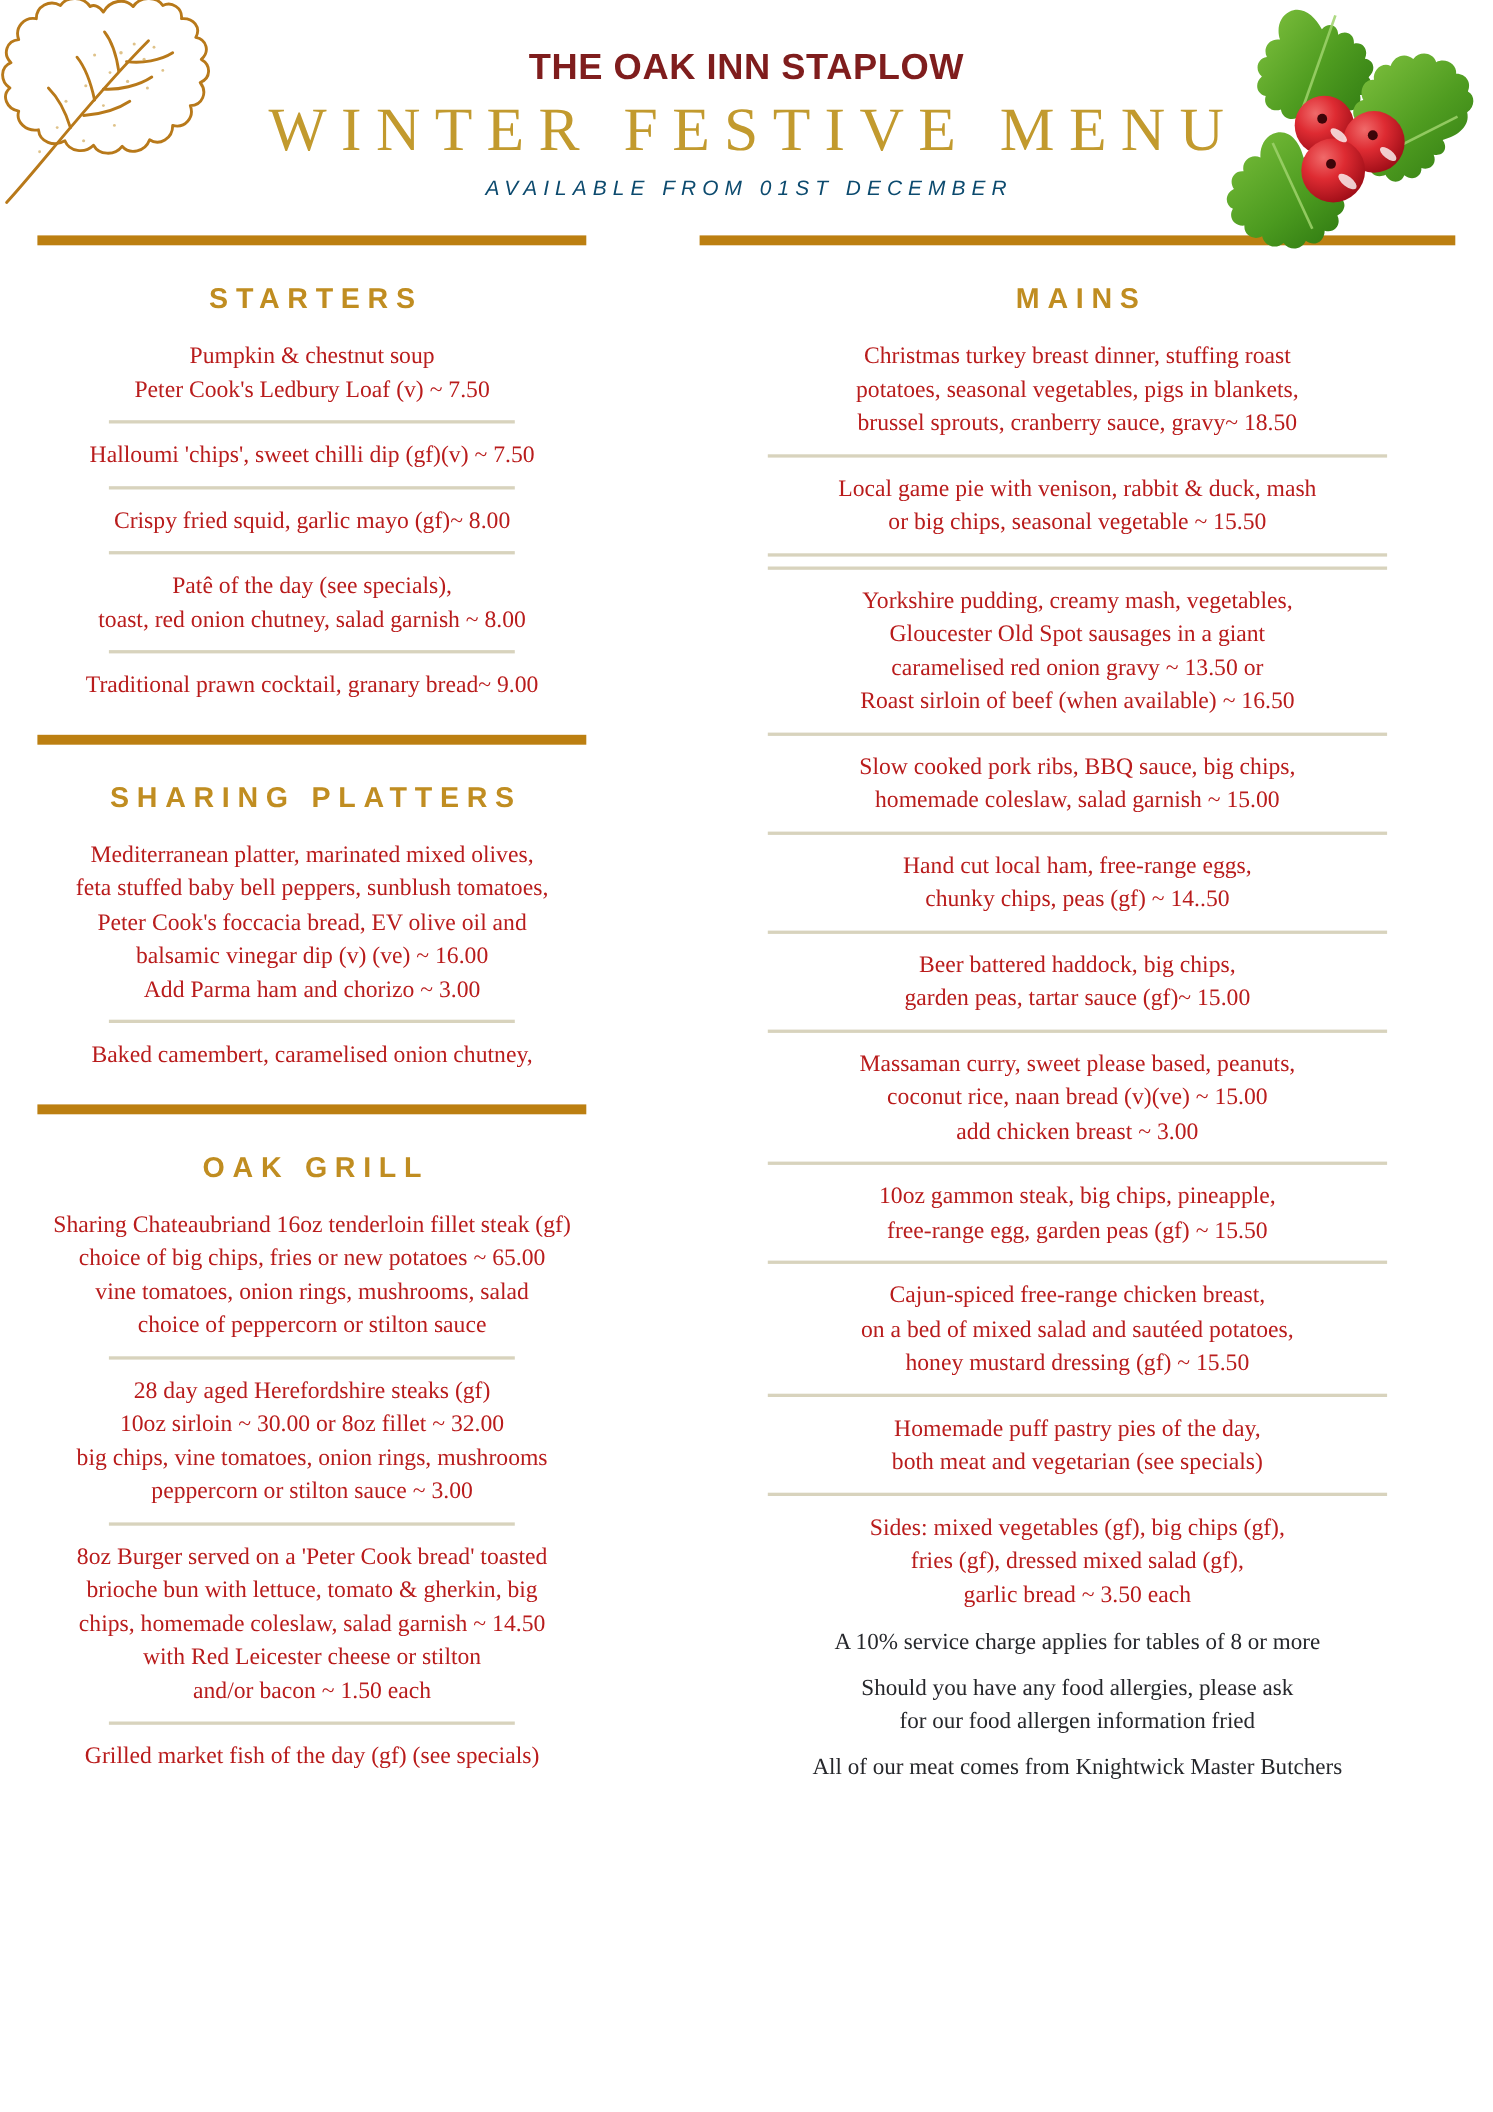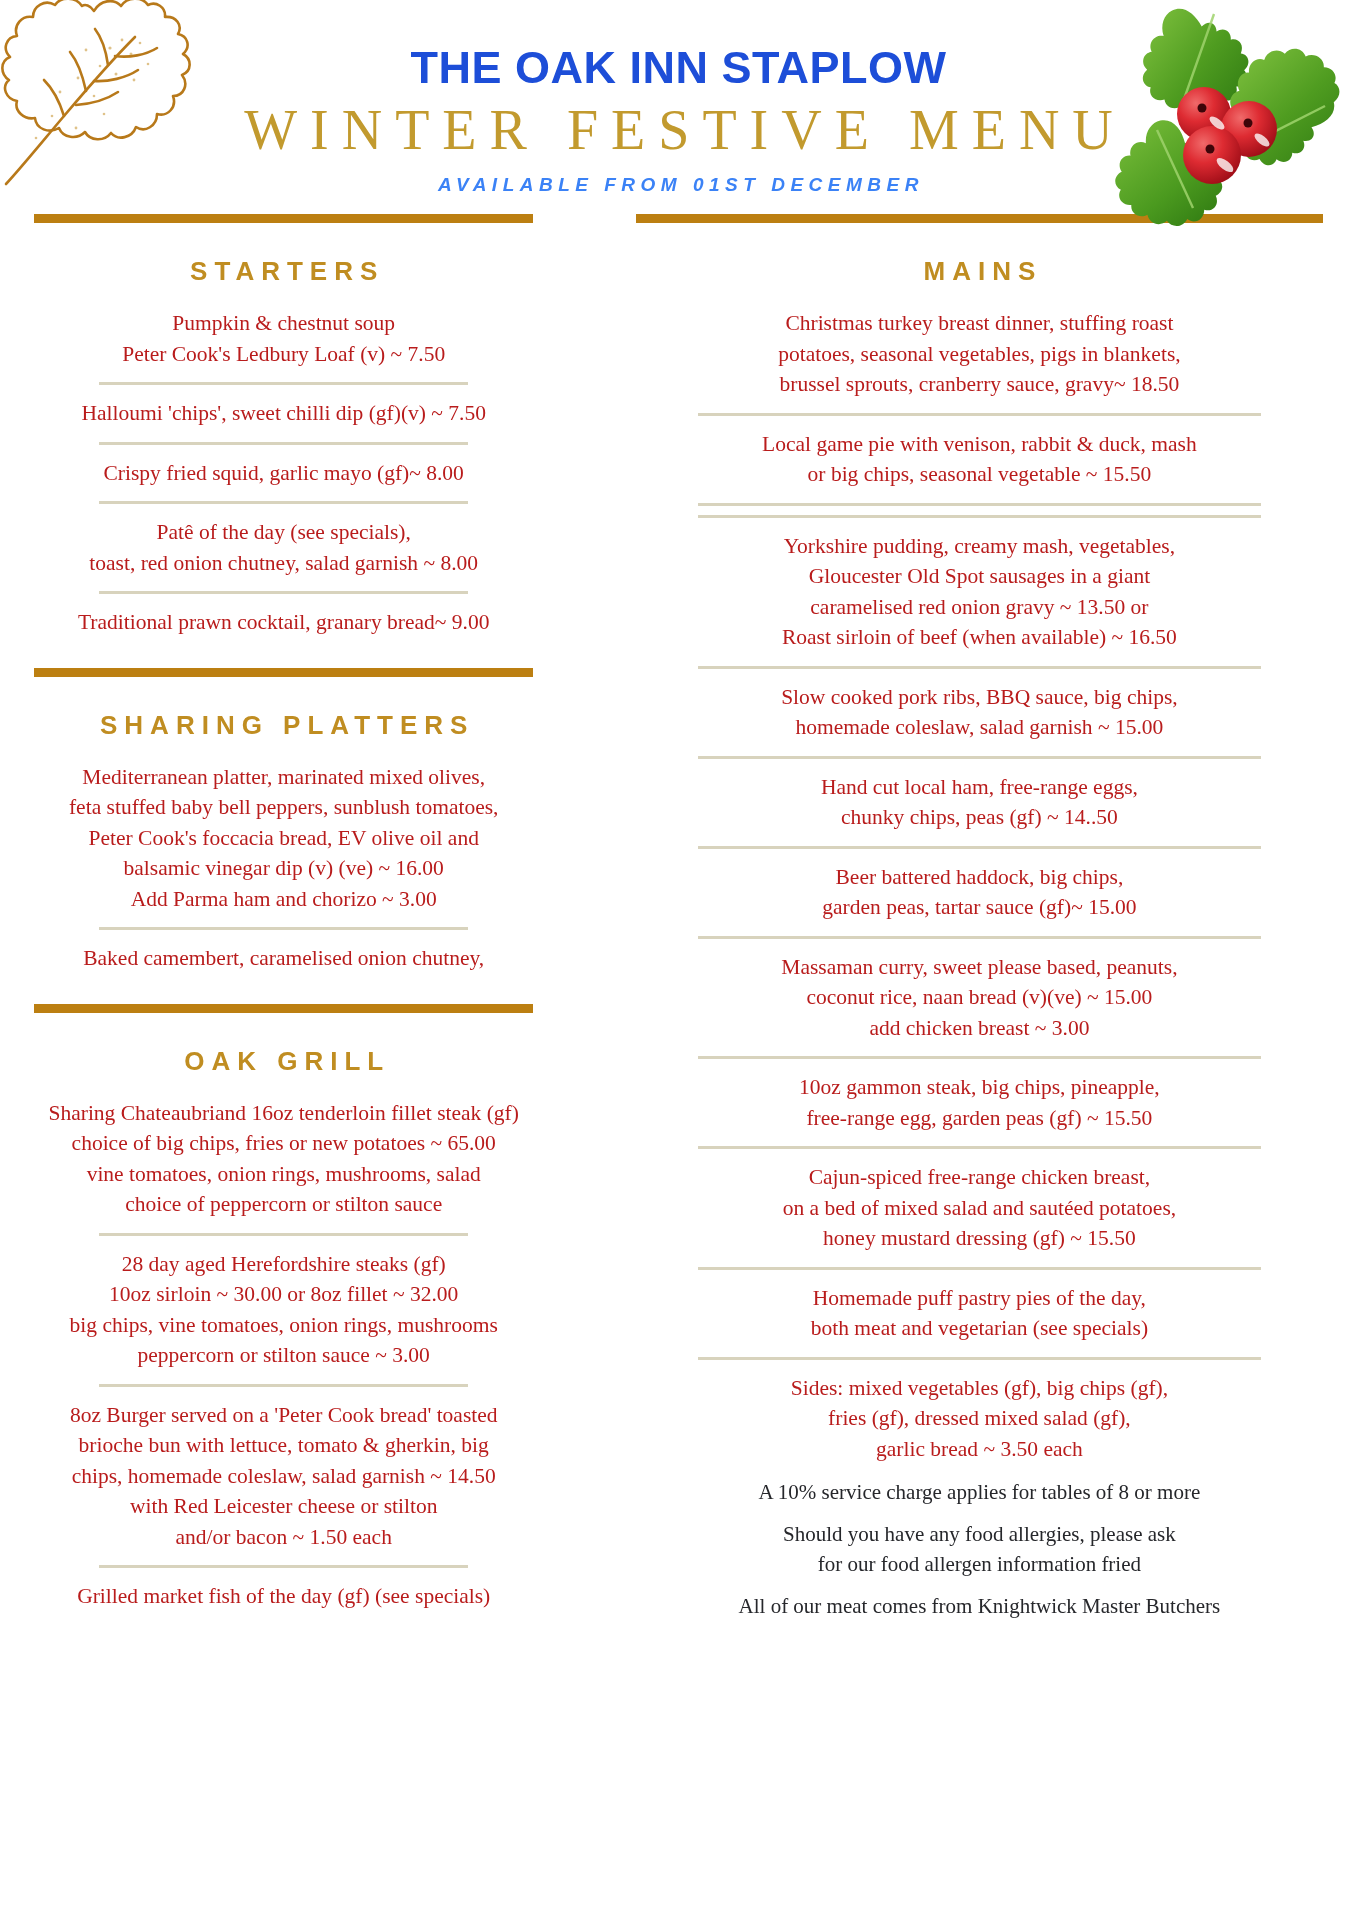--- a/index.html
+++ b/index.html
@@ -15,44 +15,44 @@
 
   
   .header{position:relative;height:208px;}
   .oakleaf{position:absolute;left:-10px;top:-12px;width:215px;height:215px;}
   .holly{position:absolute;right:16px;top:2px;width:230px;height:225px;}
 
   .brand{
     text-align:center;
     font-family:"Liberation Sans", sans-serif;
     font-weight:bold;
-    font-size:45px;
+    font-size:33px;
     letter-spacing:0.5px;
-    color:#1d4ed8;
+    color:#7f1d1d;
     padding-top:44px;
     line-height:1.05;
   }
   .festive{
     text-align:center;
     font-family:"Liberation Serif", serif;
     font-size:56px;
     letter-spacing:13px;
     color:#C29A2E;
     margin-top:10px;
     line-height:1.05;
     padding-left:13px;
   }
   .avail{
     text-align:center;
     font-family:"Liberation Sans", sans-serif;
     font-style:italic;
-    font-weight:bold;
+    font-weight:normal;
     font-size:19px;
     letter-spacing:5.5px;
-    color:#3b82f6;
+    color:#0c4a6e;
     margin-top:14px;
     padding-left:5px;
   }
 
   
   .columns{display:flex;padding:0 34px;box-sizing:border-box;gap:20px;}
   .col{box-sizing:border-box;}
   .col-left{width:530px;padding-right:14px;}
   .col-gap{width:50px;}
   .col-right{width:710px;}

